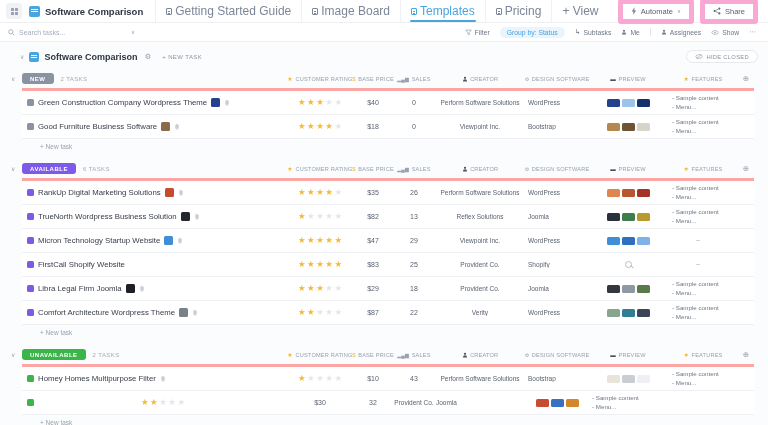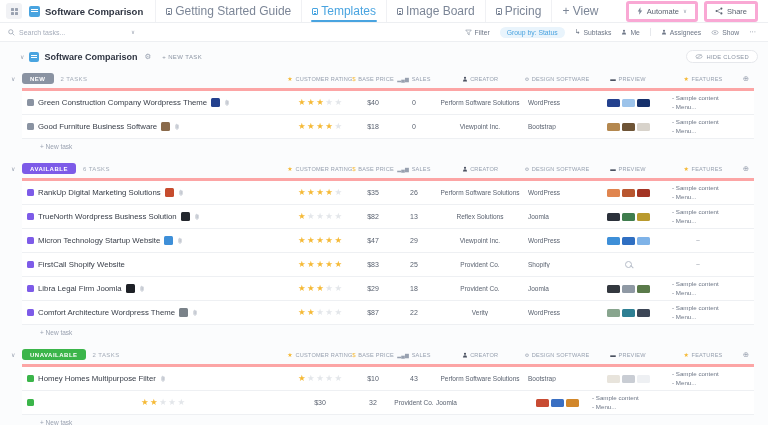--- a/index.html
+++ b/index.html
@@ -15,21 +15,21 @@
   .doc-ico { width:11px; height:11px; border-radius:2px; align-self:center; background:#49a4e0; position:relative; flex:none; }
   .doc-ico::after { content:''; position:absolute; left:2px; right:2px; top:3px; height:1px; background:#fff; box-shadow:0 2px 0 #fff; }
   .doc-title { align-self:center; font-size:9.5px; font-weight:bold; color:#2f3542; margin:0 12px 0 5px; white-space:nowrap; }
   .tabs { display:flex; align-items:stretch; }
   .tab { position:relative; display:flex; align-items:center; gap:3px; padding:0 10px; color:#7c8697; font-size:12px; border-left:1px solid #f0f1f4; white-space:nowrap; cursor:default; }
   .tab.active { color:#49a4e0; }
   .tab.active::after { content:''; position:absolute; left:9px; right:9px; bottom:0; height:2px; background:#49a4e0; border-radius:1px; }
   .tabicon { width:6px; height:7px; border:1px solid currentColor; border-radius:1px; position:relative; flex:none; }
   .tabicon::after { content:''; position:absolute; left:1px; right:1px; top:2px; height:1px; background:currentColor; box-shadow:0 2px 0 currentColor; }
   .tb-right { display:flex; align-items:center; gap:6px; }
-  .btn { display:flex; align-items:center; gap:4px; border:3px solid #f9a8d4; border-radius:3px; padding:3px 8px; color:#5a6270; font-size:7.5px; background:#fff; white-space:nowrap; }
+  .btn { display:flex; align-items:center; gap:4px; border:5px solid #f9a8d4; border-radius:3px; padding:3px 8px; color:#5a6270; font-size:7.5px; background:#fff; white-space:nowrap; }
   .caret { font-size:5.5px; color:#9aa2b1; }
 
   
   .searchbar { height:19px; display:flex; align-items:center; justify-content:space-between; border-bottom:1px solid #edeff2; padding:0 12px 0 8px; background:#fff; }
   .search-left { display:flex; align-items:center; gap:4px; color:#9aa2b1;justify-content:center; }
   input.search { border:none; outline:none; font-size:7px; width:108px; color:#3a4150; font-family:inherit; background:transparent; }
   input.search::placeholder { color:#a6adbb; }
   .view-opts { display:flex; align-items:center; gap:10px; font-size:6.8px; color:#6d7686; }
   .opt { display:flex; align-items:center; gap:3px; white-space:nowrap; }
   .opt.pill { background:#e9f4fc; color:#4aa3df; border-radius:8px; padding:2px 7px; }
@@ -94,27 +94,27 @@
           <i></i>
         </span>
     </div>
     <span class="doc-ico"></span>
     <div class="doc-title">Software Comparison</div>
     <div class="tabs">
       <div class="tab">
         <span class="tabicon"></span>
         <span>Getting Started Guide</span>
       </div>
+      <div class="tab">
+        <span class="tabicon"></span>
+        <span>Image Board</span>
+      </div>
       <div class="tab active">
         <span class="tabicon"></span>
         <span>Templates</span>
-      </div>
-      <div class="tab">
-        <span class="tabicon"></span>
-        <span>Image Board</span>
       </div>
       <div class="tab">
         <span class="tabicon"></span>
         <span>Pricing</span>
       </div>
       <div class="tab">
         <span>+ View</span>
       </div>
     </div>
   </div>

